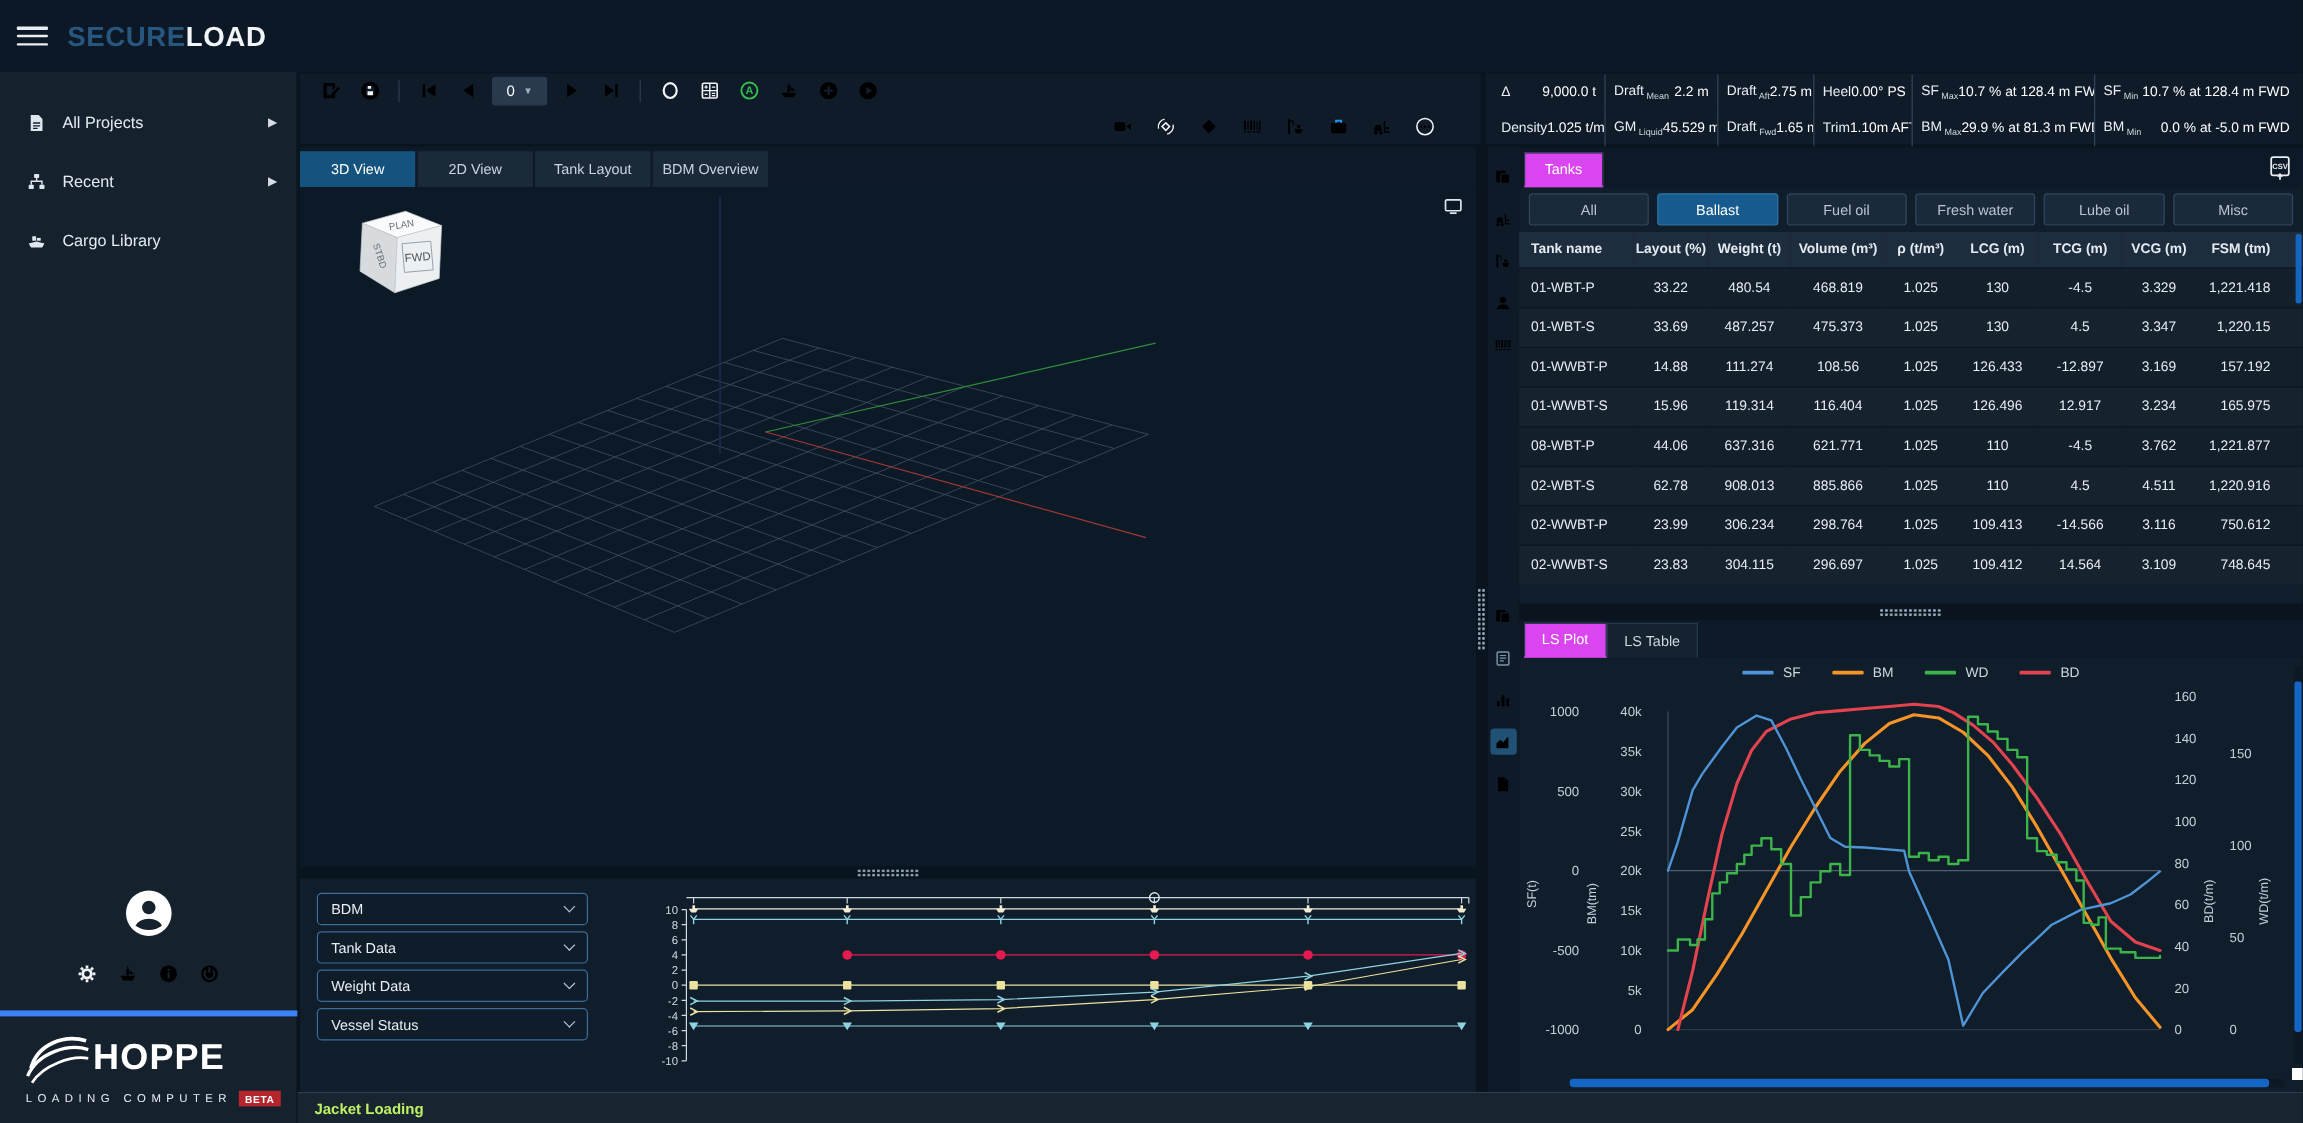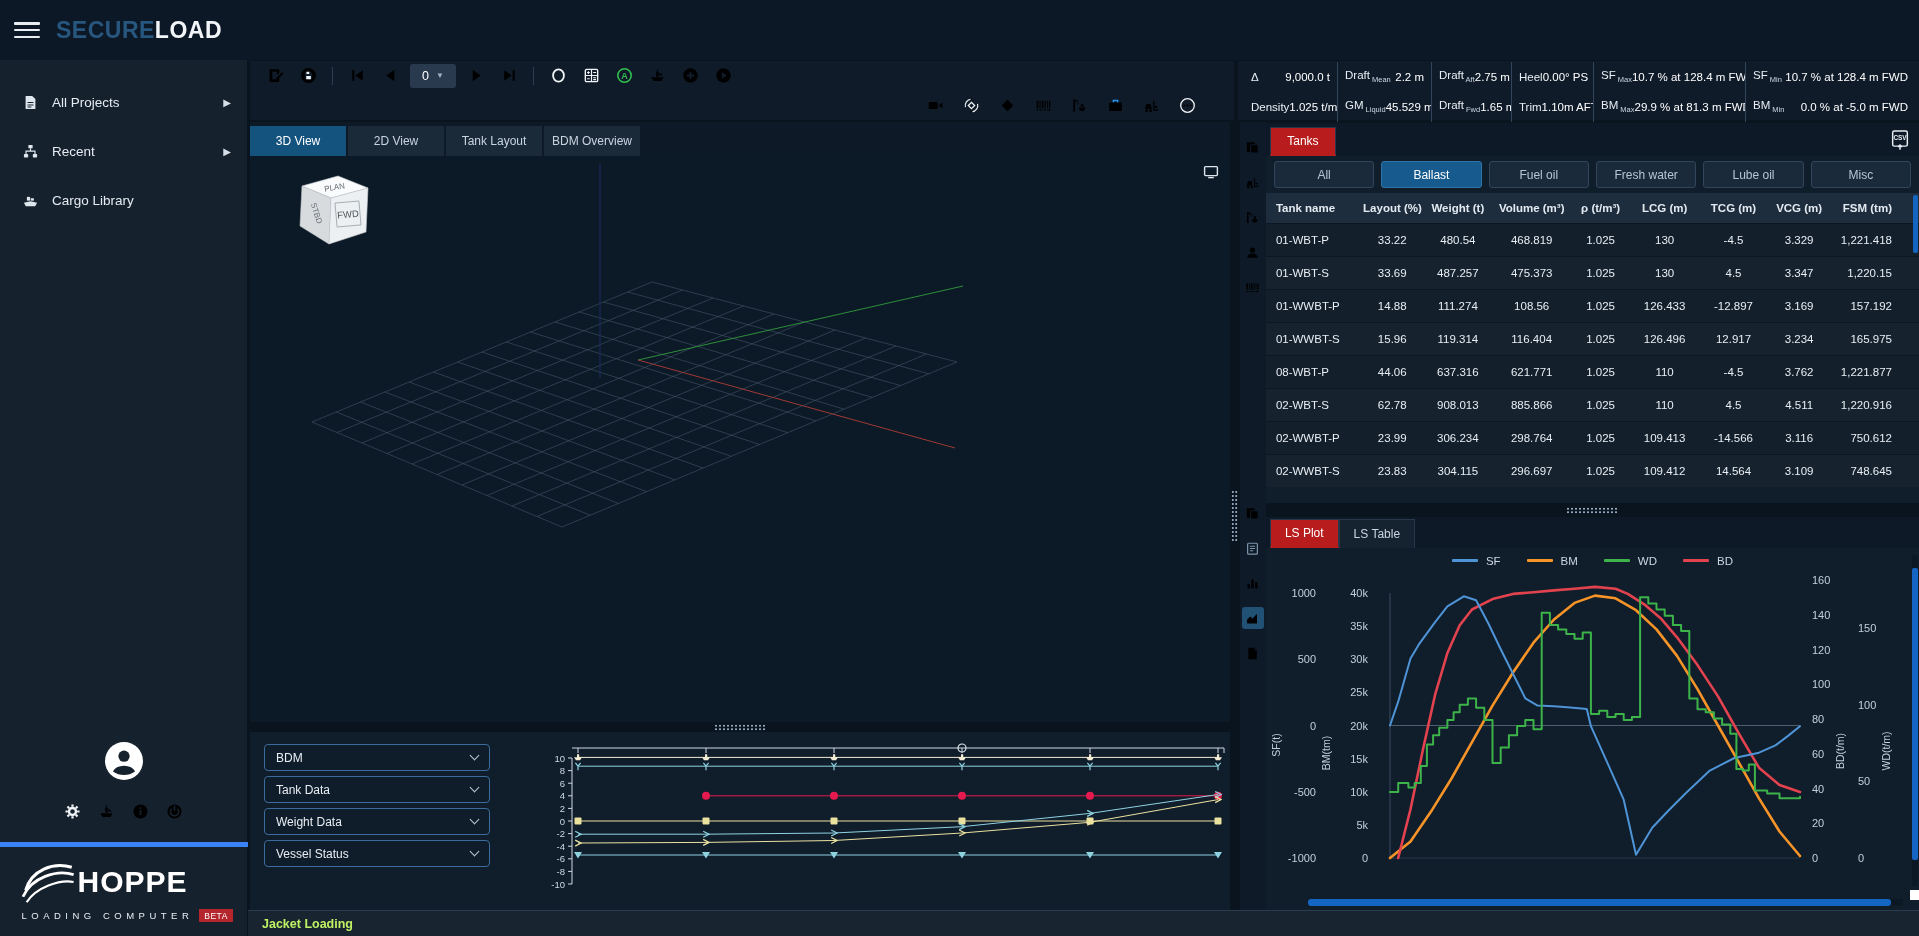--- a/index.html
+++ b/index.html
@@ -26,21 +26,21 @@
   .side-bottom{margin-top:auto;display:flex;flex-direction:column;align-items:center;padding-bottom:10px;}
   .avatar{width:40px;height:40px;margin-bottom:22px;cursor:pointer;}
   .foot-icons{display:flex;gap:17px;margin-bottom:22px;}
   .foot-icons .fi{width:17px;height:17px;color:#f2f5f8;cursor:pointer;}
   .foot-icons svg{width:100%;height:100%;}
   .brand{border-top:5px solid #3b82f6;width:248px;padding:12px 0 4px 18px;}
   .brandrow{display:flex;align-items:center;gap:4px;}
   .brand-name{font-size:30px;font-weight:bold;letter-spacing:1px;color:#fff;}
   .tagline{display:flex;align-items:center;gap:6px;margin-top:4px;padding-left:4px;}
   .tagline .tg{font-size:9.5px;letter-spacing:4.5px;color:#e8eef4;}
-  .beta{background:#b5252c;color:#fff;font-size:8.5px;font-weight:normal;padding:1.5px 5px;letter-spacing:.5px;}
+  .beta{background:#b5252c;color:#fff;font-size:8.5px;font-weight:bold;padding:1.5px 5px;letter-spacing:.5px;}
   
   .topstrip{height:62px;display:flex;flex:0 0 auto;background:#0a141f;}
   .toolbar{flex:1;background:#0f1b29;margin:1px 4px 2px 2px;display:flex;flex-direction:column;}
   .trow{height:30px;display:flex;align-items:center;gap:7px;padding:0 12px;}
   .trow.second{justify-content:flex-end;padding-right:34px;gap:10px;}
   .tbtn{width:26px;height:24px;display:flex;align-items:center;justify-content:center;color:#f2f5f8;cursor:pointer;border-radius:3px;}
   .tbtn svg{width:17px;height:17px;}
   .tbtn.blue{color:#2492ea;}
   .tdiv{width:1px;height:18px;background:#2c3d50;margin:0 4px;}
   .framebox{min-width:46px;height:24px;background:#2a3a4e;border-radius:3px;display:flex;align-items:center;justify-content:center;gap:7px;padding:0 8px;cursor:pointer;}
@@ -81,21 +81,21 @@
   
   .bottompanel{height:178px;background:#101d2b;display:flex;padding:10px 0 4px 14px;gap:48px;}
   .dropcol{width:230px;display:flex;flex-direction:column;gap:5px;padding-top:2px;}
   .drop{height:27px;border:1px solid #3a6d9c;border-radius:4px;background:#0f1c2a;display:flex;align-items:center;justify-content:space-between;padding:0 11px;cursor:pointer;}
   .drop .dl{font-size:12px;color:#e9eef4;}
   .chev{width:7px;height:7px;border-right:1.7px solid #b9c7d4;border-bottom:1.7px solid #b9c7d4;transform:rotate(45deg);margin-top:-4px;}
   
   .tankscard{height:380px;background:#101d2b;display:flex;flex-direction:column;margin-top:1px;position:relative;}
   .cardtabs{height:33px;display:flex;align-items:flex-end;padding-left:4px;background:#0e1927;position:relative;}
   .ctab{min-width:66px;height:29px;padding:0 14px;display:flex;align-items:center;justify-content:center;font-size:12px;color:#cbd6e0;background:#15222f;border:1px solid #27384a;border-bottom:none;cursor:pointer;}
-  .ctab.active{background:#b91c1c;color:#fff;border-bottom:2px solid #b91c1c;}
+  .ctab.active{background:#d946ef;color:#fff;border-bottom:2px solid #d946ef;}
   .csvbtn{position:absolute;right:8px;top:6px;width:22px;height:22px;color:#e8eef4;cursor:pointer;}
   .csvbtn svg{width:100%;height:100%;}
   .filters{height:37px;display:flex;align-items:center;gap:7px;padding:0 8px;}
   .fbtn{flex:1;height:27px;border:1px solid #31465c;border-radius:3px;background:#1b2a3a;color:#b7c5d2;font-size:12px;display:flex;align-items:center;justify-content:center;cursor:pointer;}
   .fbtn.active{background:#175a8d;border-color:#2f74a8;color:#fff;}
   table.tanks{width:100%;border-collapse:collapse;table-layout:fixed;font-size:11.5px;}
   table.tanks th{background:#1e2d3e;color:#e3eaf1;font-weight:bold;height:30px;}
   table.tanks td{height:33px;color:#e8eef4;border-top:1px solid #0d1724;}
   table.tanks td,th{text-align:center;padding:0 2px;white-space:nowrap;overflow:hidden;}
   table.tanks td:first-child,table.tanks th:first-child{text-align:left;padding-left:10px;}

